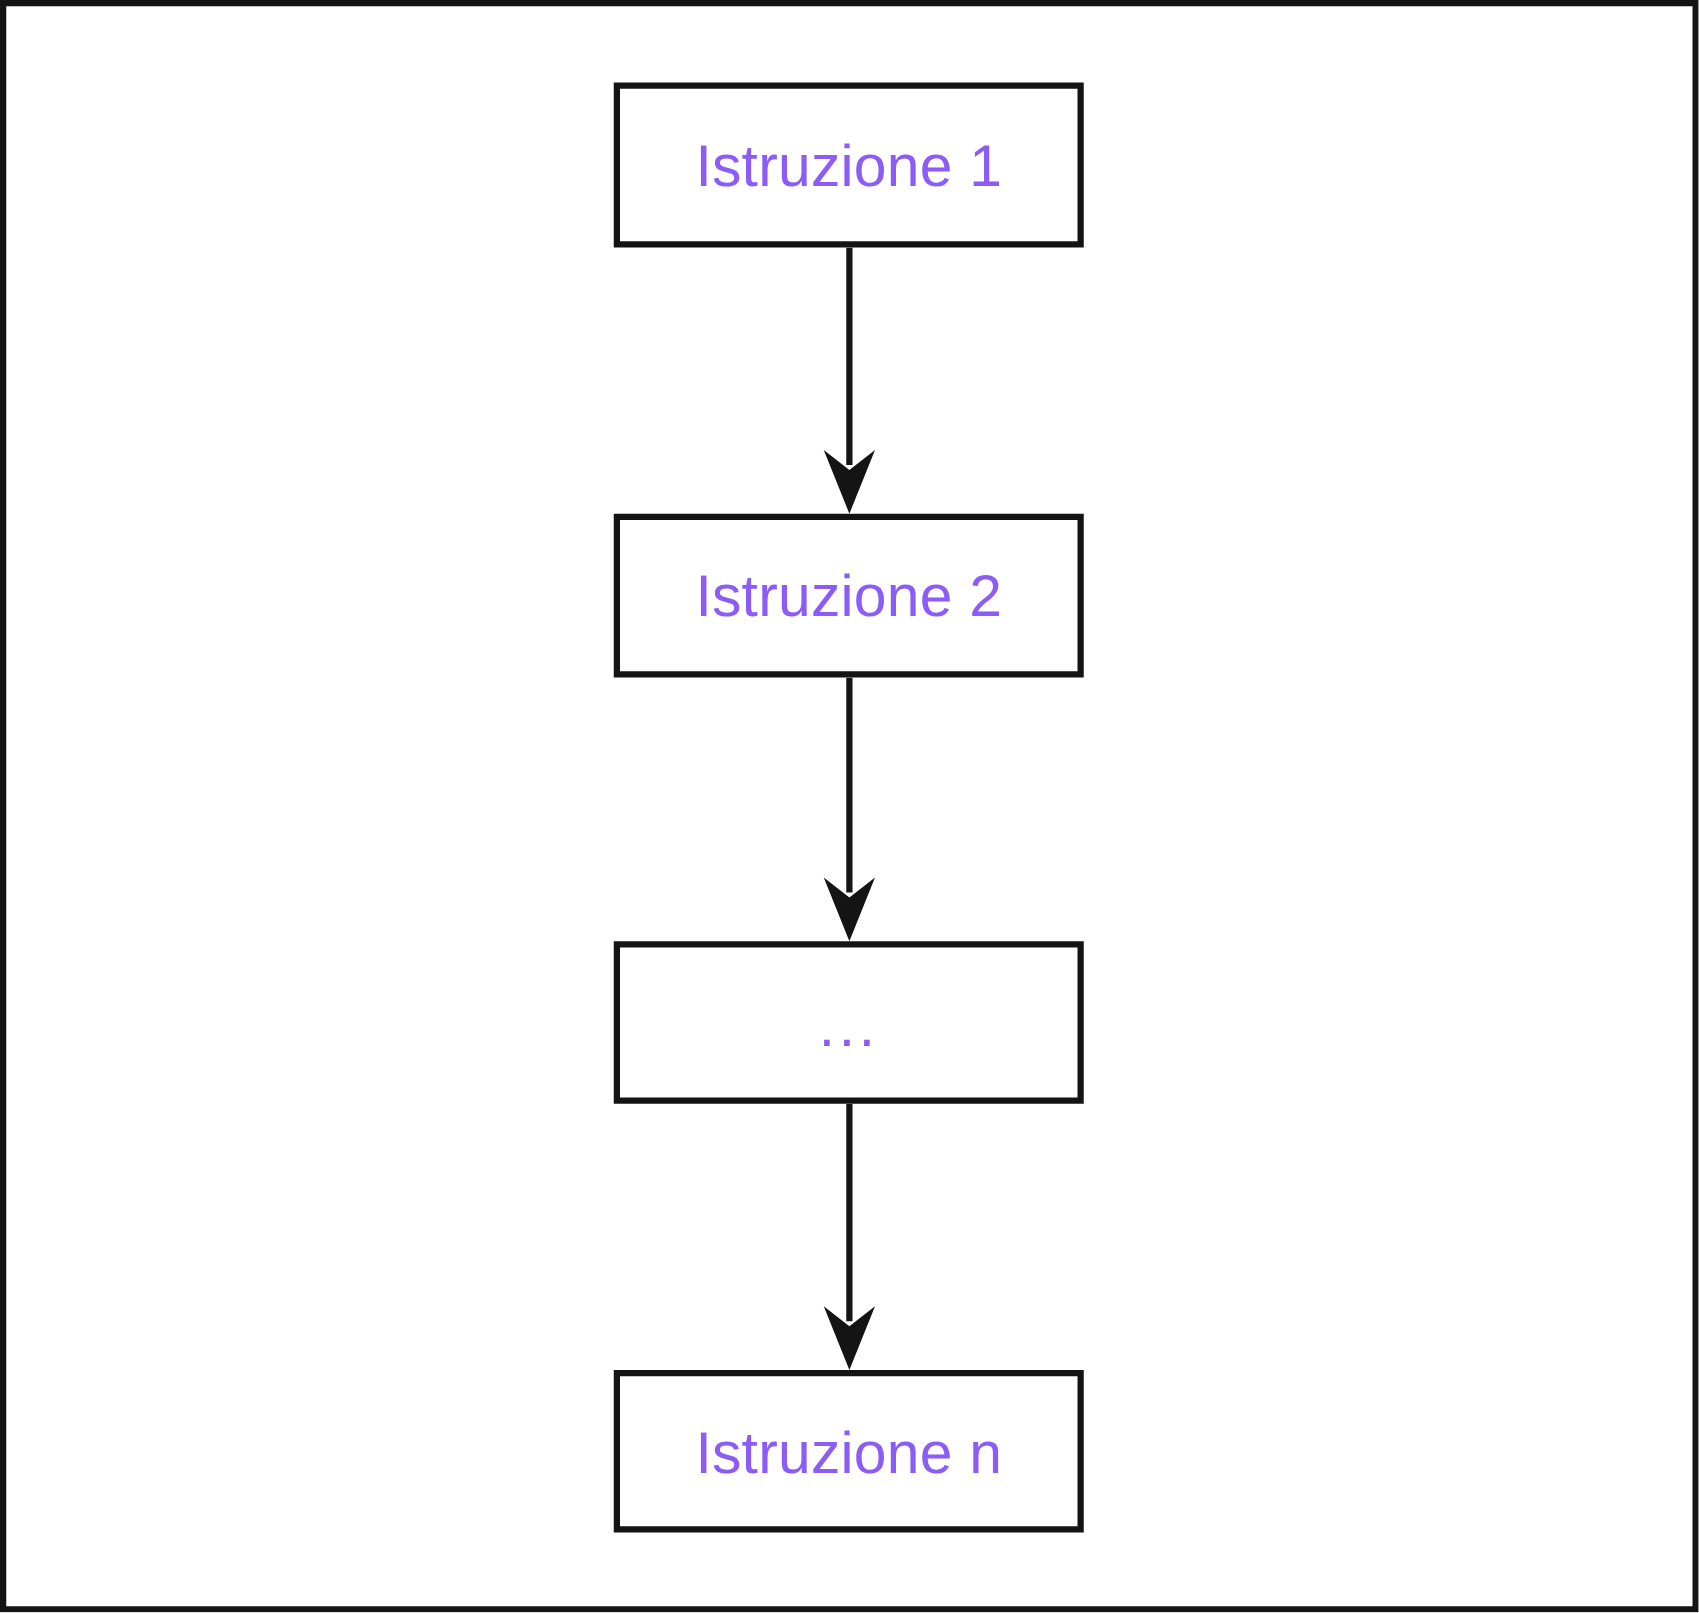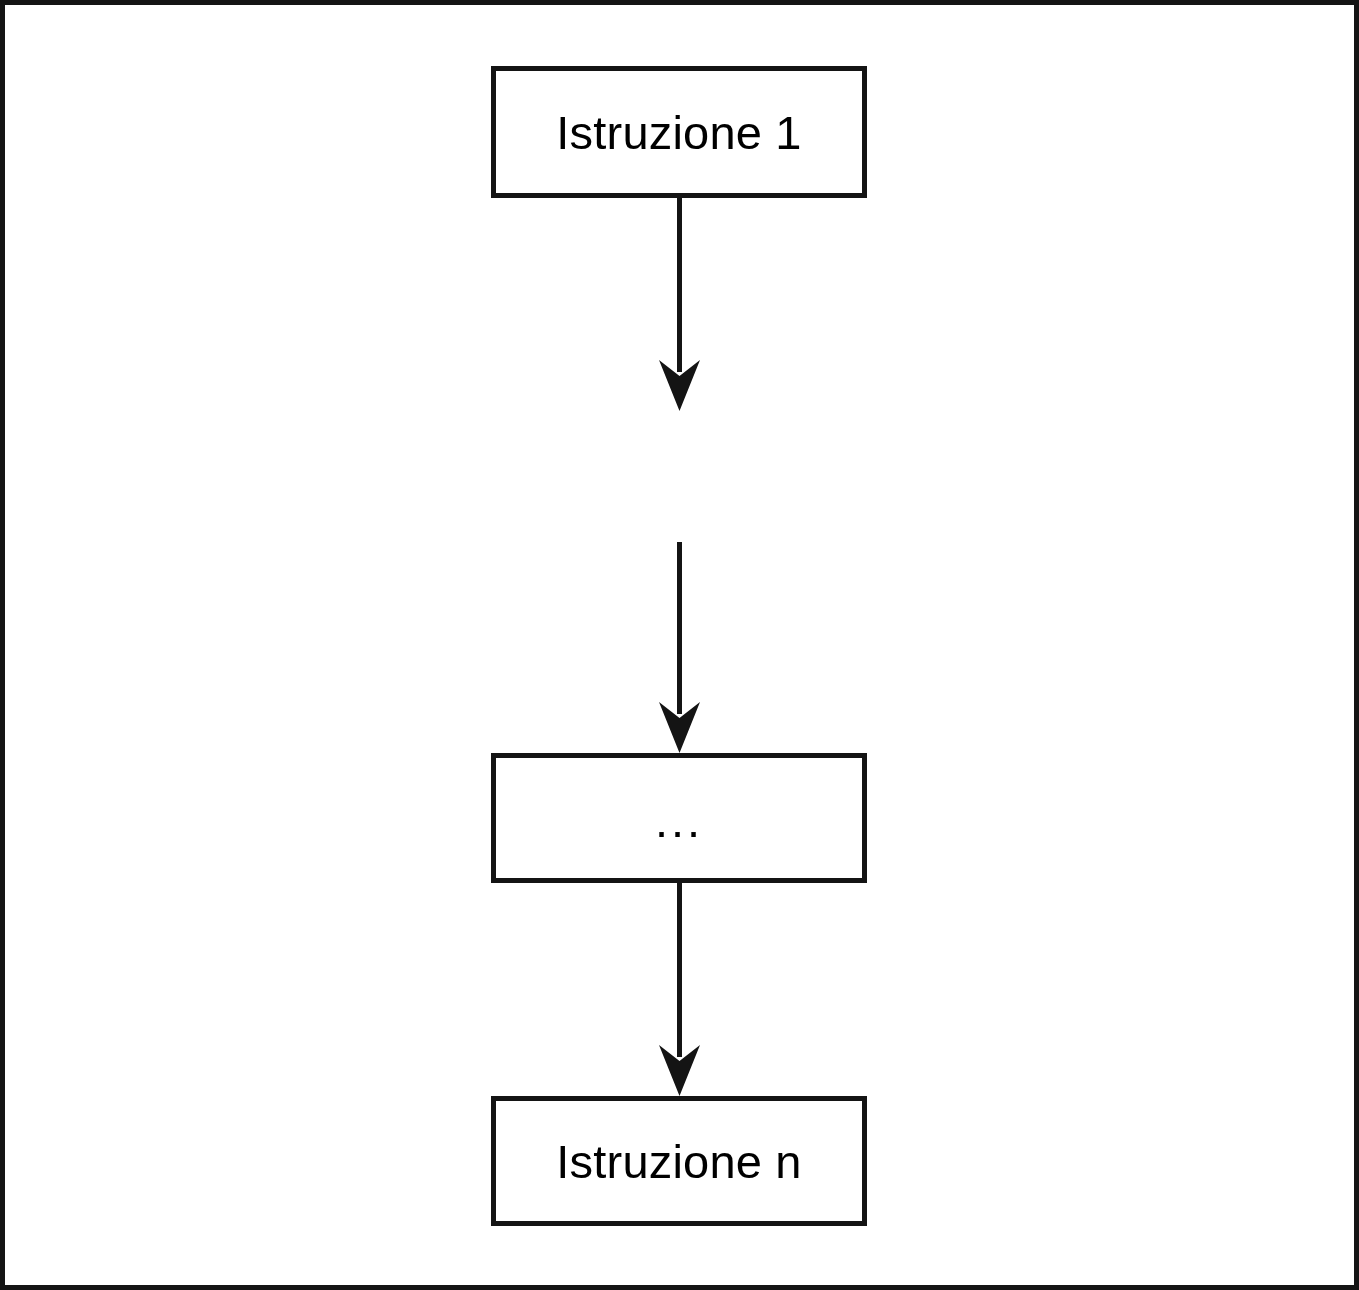--- a/index.html
+++ b/index.html
@@ -43,21 +43,21 @@
     border: 5px solid #141414;
     background: #ffffff;
     display: flex;
     align-items: center;
     justify-content: center;
   }
   .node-label {
     font-family: "Liberation Sans", sans-serif;
     font-size: 47px;
     line-height: 1;
-    color: #000000;
+    color: #8b5cf6;
     letter-spacing: 0.2px;
     white-space: nowrap;
     user-select: none;
   }
   .node-label.ellipsis {
     font-size: 47px;
     letter-spacing: 3px;
     position: relative;
     top: 2px;
   }
@@ -82,20 +82,23 @@
     <g>
       <line x1="679.5" y1="883" x2="679.5" y2="1057" stroke="#141414" stroke-width="5"></line>
       <path d="M 679.5 1096 L 659 1045 L 679.5 1061 L 700 1045 Z" fill="#141414"></path>
     </g>
   </svg>
 
   <div class="node-box" style="left:491px; top:66px; width:376px; height:132px;">
     <span class="node-label">Istruzione 1</span>
   </div>
 
+  <div class="node-box" style="left:491px; top:411px; width:376px; height:131px;">
+    <span class="node-label">Istruzione 2</span>
+  </div>
 
   <div class="node-box" style="left:491px; top:753px; width:376px; height:130px;">
     <span class="node-label ellipsis">...</span>
   </div>
 
   <div class="node-box" style="left:491px; top:1096px; width:376px; height:130px;text-align:right;">
     <span class="node-label">Istruzione n</span>
   </div>
 
   <div id="frame"></div>

